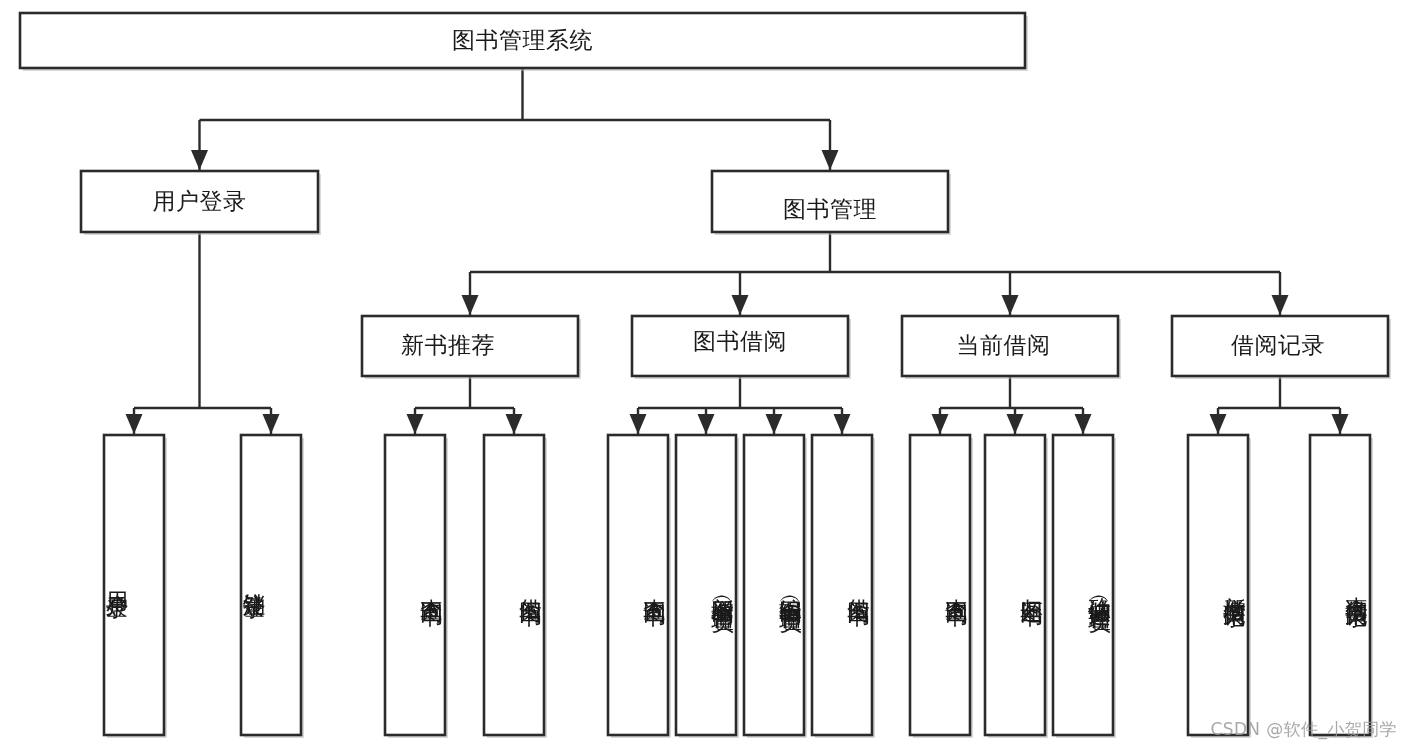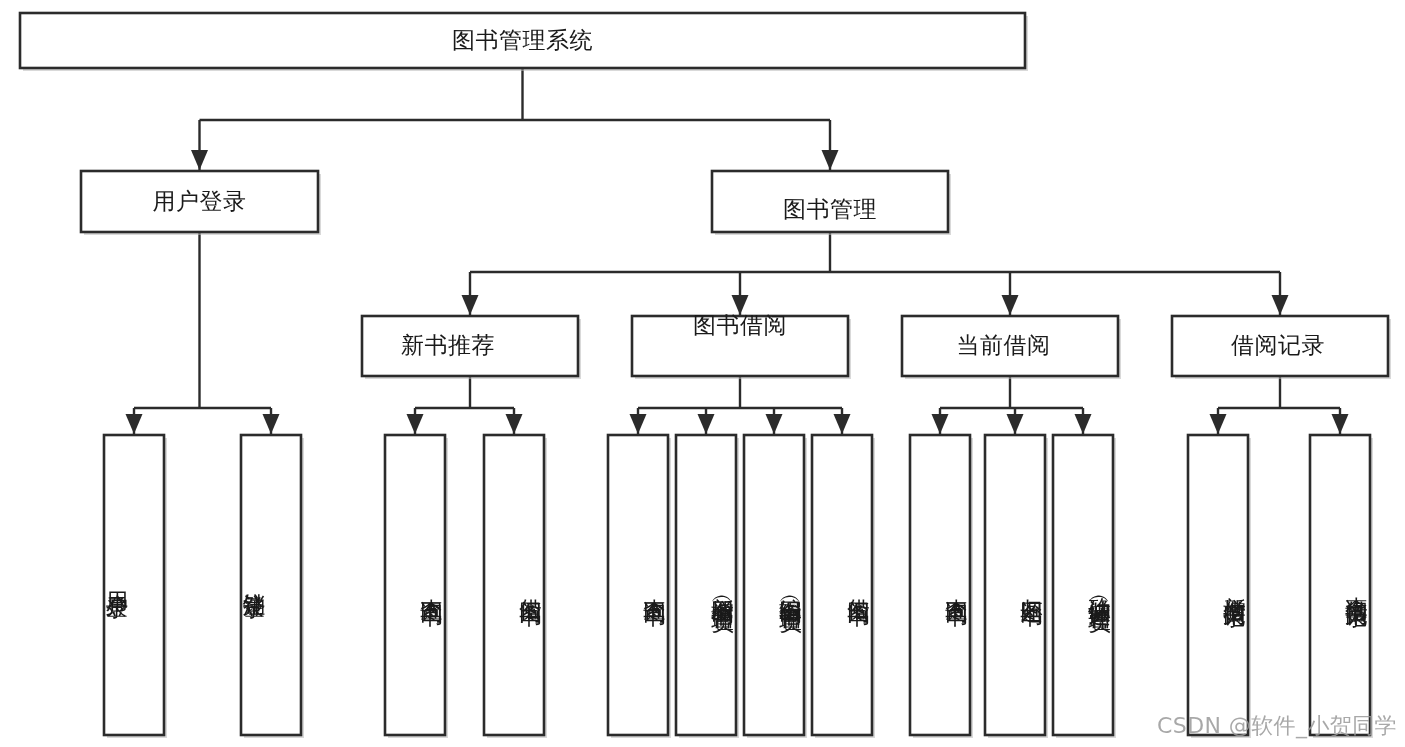--- a/index.html
+++ b/index.html
@@ -71,21 +71,21 @@
     padding-bottom: 14px;
   }
   .node-label.vertical.anchor-top {
     align-items: flex-start;
     padding-top: 8px;
   }
   #watermark {
     position: absolute;
     right: 8px;
     bottom: 6px;
-    font-size: 22px;
+    font-size: 17px;
     color: #9a9a9a;
     opacity: 0.85;
     letter-spacing: 0.4px;
     white-space: nowrap;
     font-family: "DejaVu Sans", "Liberation Sans", sans-serif;
   }
 </style>
 </head>
 <body>
 
@@ -186,21 +186,21 @@
         <rect x="1188" y="435" width="60" height="300" class="node-rect"></rect>
         <rect x="1313" y="438" width="60" height="300" class="node-shadow"></rect>
         <rect x="1310" y="435" width="60" height="300" class="node-rect"></rect>
       </g>
     </svg>
   <div id="label-layer">
       <div class="node-label horizontal" style="left: 20px; top: 13px; width: 1005px; height: 55px;">图书管理系统</div>
       <div class="node-label horizontal" style="left: 81px; top: 171px; width: 237px; height: 61px;">用户登录</div>
       <div class="node-label horizontal" style="left: 712px; top: 171px; width: 236px; height: 78px;">图书管理</div>
       <div class="node-label horizontal" style="left: 362px; top: 316px; width: 172px; height: 60px;">新书推荐</div>
-      <div class="node-label horizontal" style="left: 632px; top: 300px; width: 216px; height: 51px; border-radius: 8px;">图书借阅</div>
+      <div class="node-label horizontal" style="left: 632px; top: 316px; width: 216px; height: 51px; border-radius: 8px;">图书借阅</div>
       <div class="node-label horizontal" style="left: 902px; top: 316px; width: 203px; height: 60px;">当前借阅</div>
       <div class="node-label horizontal" style="left: 1172px; top: 316px; width: 212px; height: 60px;">借阅记录</div>
       <div class="node-label vertical anchor-bottom" style="left: 104px; top: 435px; width: 60px; height: 300px;">用户登录</div>
       <div class="node-label vertical anchor-bottom" style="left: 241px; top: 435px; width: 60px; height: 300px;">注销登录</div>
       <div class="node-label vertical" style="left: 385px; top: 435px; width: 60px; height: 300px;">查询图书</div>
       <div class="node-label vertical" style="left: 484px; top: 435px; width: 60px; height: 300px;">借阅图书</div>
       <div class="node-label vertical" style="left: 608px; top: 435px; width: 60px; height: 300px;">查询图书</div>
       <div class="node-label vertical anchor-top" style="left: 676px; top: 435px; width: 60px; height: 300px;">新增图书（管理员）</div>
       <div class="node-label vertical anchor-top" style="left: 744px; top: 435px; width: 60px; height: 300px;">编辑图书（管理员）</div>
       <div class="node-label vertical" style="left: 812px; top: 435px; width: 60px; height: 300px;">借阅图书</div>

